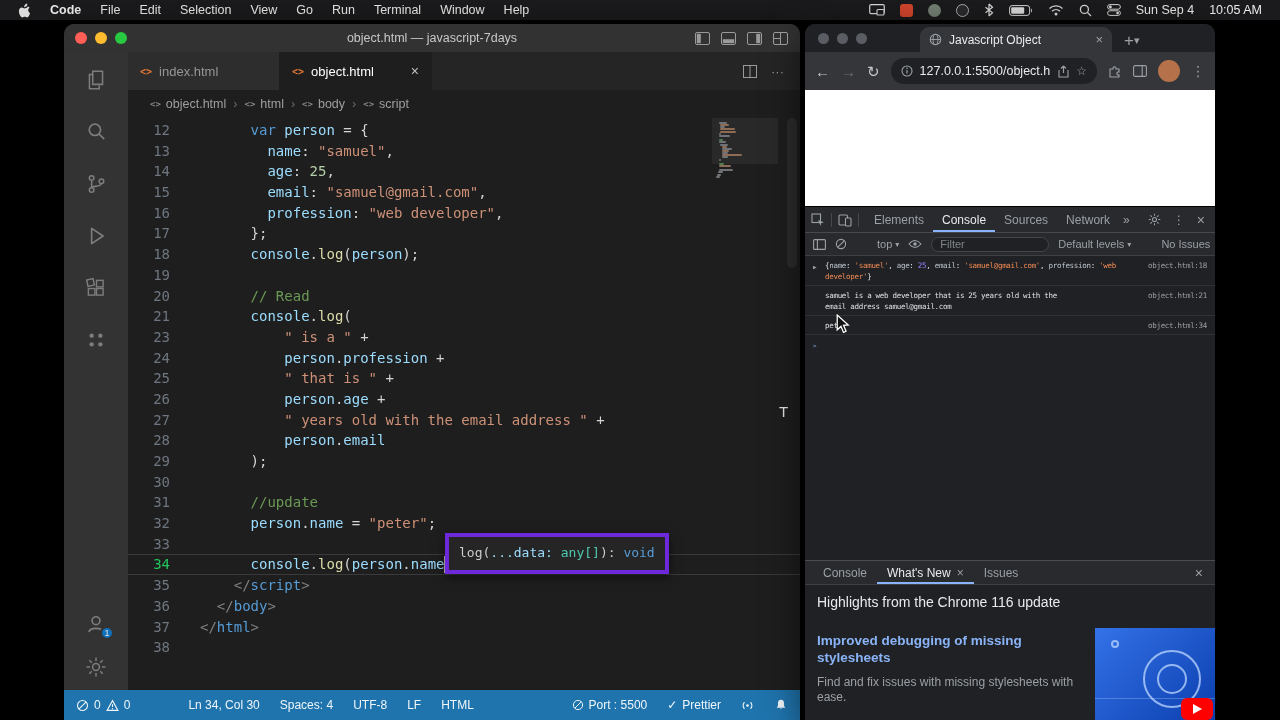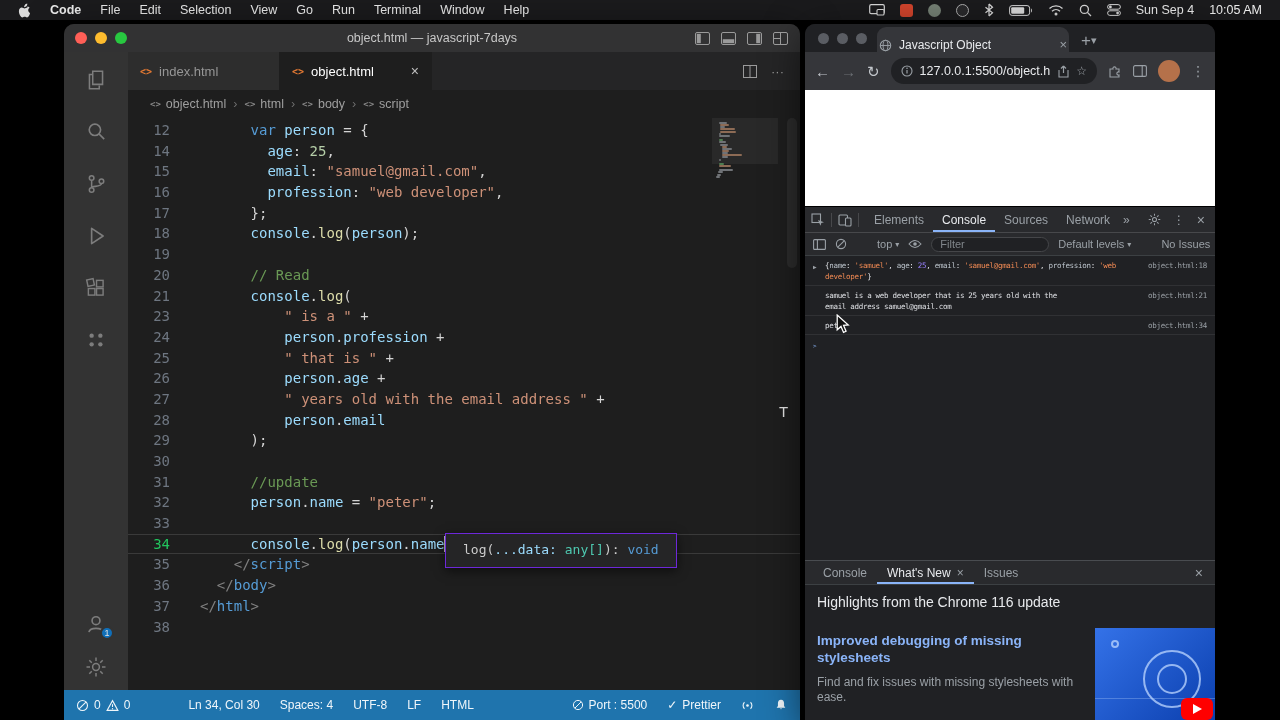--- a/index.html
+++ b/index.html
@@ -51,33 +51,33 @@
   .lcode{margin-left:30px;white-space:pre}
   .tk-p{color:#d4d4d4}.tk-k{color:#569cd6}.tk-v{color:#9cdcfe}.tk-s{color:#ce9178}
   .tk-n{color:#b5cea8}.tk-c{color:#6a9955}.tk-f{color:#dcdcaa}.tk-g{color:#808080}
   .code-line.cur{position:relative;box-shadow:inset 0 1px 0 #3a3a3a,inset 0 -1px 0 #3a3a3a}
   .code-line.cur .gutter{color:#22c55e}
   .caret{position:absolute;left:316px;top:2px;width:1.5px;height:16.5px;background:#c4c4c4}
   .minimap{position:absolute;top:4px;right:28px;width:56px}
   .mm-bar{position:absolute;height:2px;border-radius:1px}
   .mm-slider{position:absolute;top:0;right:22px;width:66px;height:46px;background:rgba(255,255,255,.05)}
   .scroll-thumb{position:absolute;top:0;right:3px;width:10px;height:150px;background:rgba(121,121,121,.16);border-radius:5px}
-  .hover-tooltip{position:absolute;left:317px;top:415px;background:#252526;border:1px solid #6d28d9;padding:6px 17px;font-size:13px;white-space:pre;box-shadow:0 3px 10px rgba(0,0,0,.55);z-index:5}
+  .hover-tooltip{position:absolute;left:317px;top:415px;background:#252526;border:4px solid #6d28d9;padding:6px 10px;font-size:13px;white-space:pre;box-shadow:0 3px 10px rgba(0,0,0,.55);z-index:5}
   .tt-w{color:#cccccc}.tt-pm{color:#9cdcfe}.tt-ty{color:#4ec9b0}.tt-kw{color:#569cd6}
   .vs-status{height:30px;background:#1f74ad;display:flex;align-items:center;color:#f0f6fa;font-size:12px;padding:0 12px;gap:20px;flex:none}
   .st-item{display:flex;align-items:center;gap:5px;white-space:nowrap}
   .st-ln{margin-left:38px}
   .st-spacer{flex:1}
 
   
   .chrome{position:absolute;left:805px;top:24px;width:410px;height:696px;background:#202124;border-radius:10px 10px 0 0;overflow:hidden;box-shadow:0 10px 40px rgba(0,0,0,.65)}
   .cr-tabstrip{height:28px;background:#202124;position:relative;display:flex;align-items:flex-end}
   .cr-dots{position:absolute;left:13px;top:9px;display:flex;gap:8px}
   .cr-dot{width:11px;height:11px;border-radius:50%;background:#5a5d63}
-  .cr-tab{margin-left:72px;width:192px;height:25px;background:#35363a;border-radius:9px 9px 0 0;display:flex;align-items:flex-end;gap:7px;padding:0 2px;color:#e8eaed;font-size:12px}
+  .cr-tab{margin-left:115px;width:192px;height:25px;background:#35363a;border-radius:9px 9px 0 0;display:flex;align-items:center;gap:7px;padding:0 9px;color:#e8eaed;font-size:12px}
   .cr-tab-title{white-space:nowrap;overflow:hidden}
   .cr-tab-close{margin-left:auto;color:#9aa0a6;font-size:13px}
   .cr-newtab{color:#9aa0a6;font-size:17px;margin:0 0 3px 12px;line-height:1}
   .cr-tabsearch{margin-left:auto;color:#9aa0a6;margin:0 12px 5px 0;font-size:11px}
   .cr-toolbar{height:38px;background:#35363a;display:flex;align-items:center;padding:0 10px;gap:11px}
   .nav-ic{font-size:15px;color:#c2c6cb;line-height:1}
   .nav-ic.dis{color:#6b6f74}
   .omnibox{flex:1;height:26px;background:#202124;border-radius:13px;display:flex;align-items:center;padding:0 10px;gap:7px;min-width:0}
   .url{color:#e8eaed;font-size:12.5px;white-space:nowrap;overflow:hidden;flex:1}
   .ob-ic{color:#9aa0a6;flex:none;font-size:12px}
@@ -348,20 +348,24 @@
             <span>script</span>
           </span>
         </div>
       <div class="vs-editor">
         <div>
             <div class="code-line">
               <span class="gutter">12</span>
               <span class="lcode"><span class="tk-p">      </span><span class="tk-k">var </span><span class="tk-v">person</span><span class="tk-p"> = {</span></span>
             </div>
             <div class="code-line">
+              <span class="gutter">13</span>
+              <span class="lcode"><span class="tk-p">        </span><span class="tk-v">name</span><span class="tk-p">: </span><span class="tk-s">"samuel"</span><span class="tk-p">,</span></span>
+            </div>
+            <div class="code-line">
               <span class="gutter">14</span>
               <span class="lcode"><span class="tk-p">        </span><span class="tk-v">age</span><span class="tk-p">: </span><span class="tk-n">25</span><span class="tk-p">,</span></span>
             </div>
             <div class="code-line">
               <span class="gutter">15</span>
               <span class="lcode"><span class="tk-p">        </span><span class="tk-v">email</span><span class="tk-p">: </span><span class="tk-s">"samuel@gmail.com"</span><span class="tk-p">,</span></span>
             </div>
             <div class="code-line">
               <span class="gutter">16</span>
               <span class="lcode"><span class="tk-p">        </span><span class="tk-v">profession</span><span class="tk-p">: </span><span class="tk-s">"web developer"</span><span class="tk-p">,</span></span>

